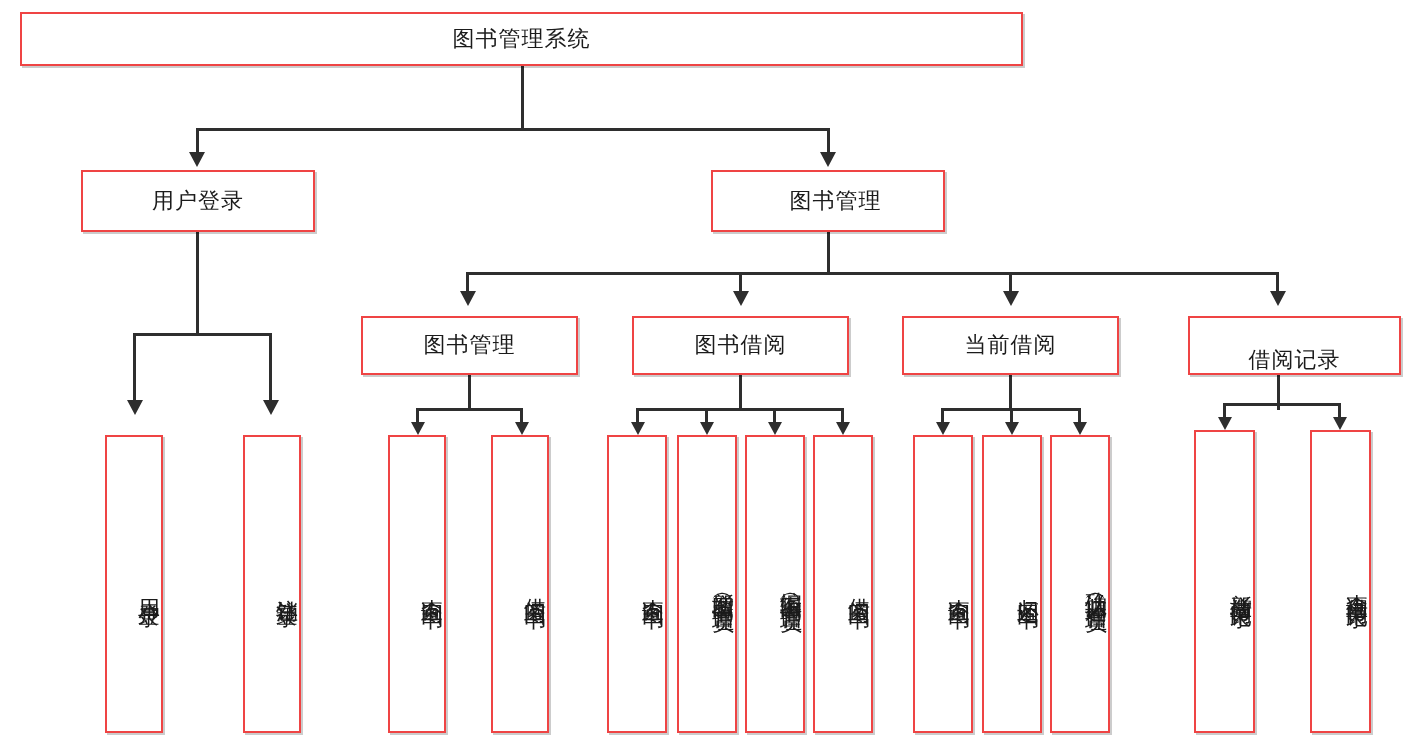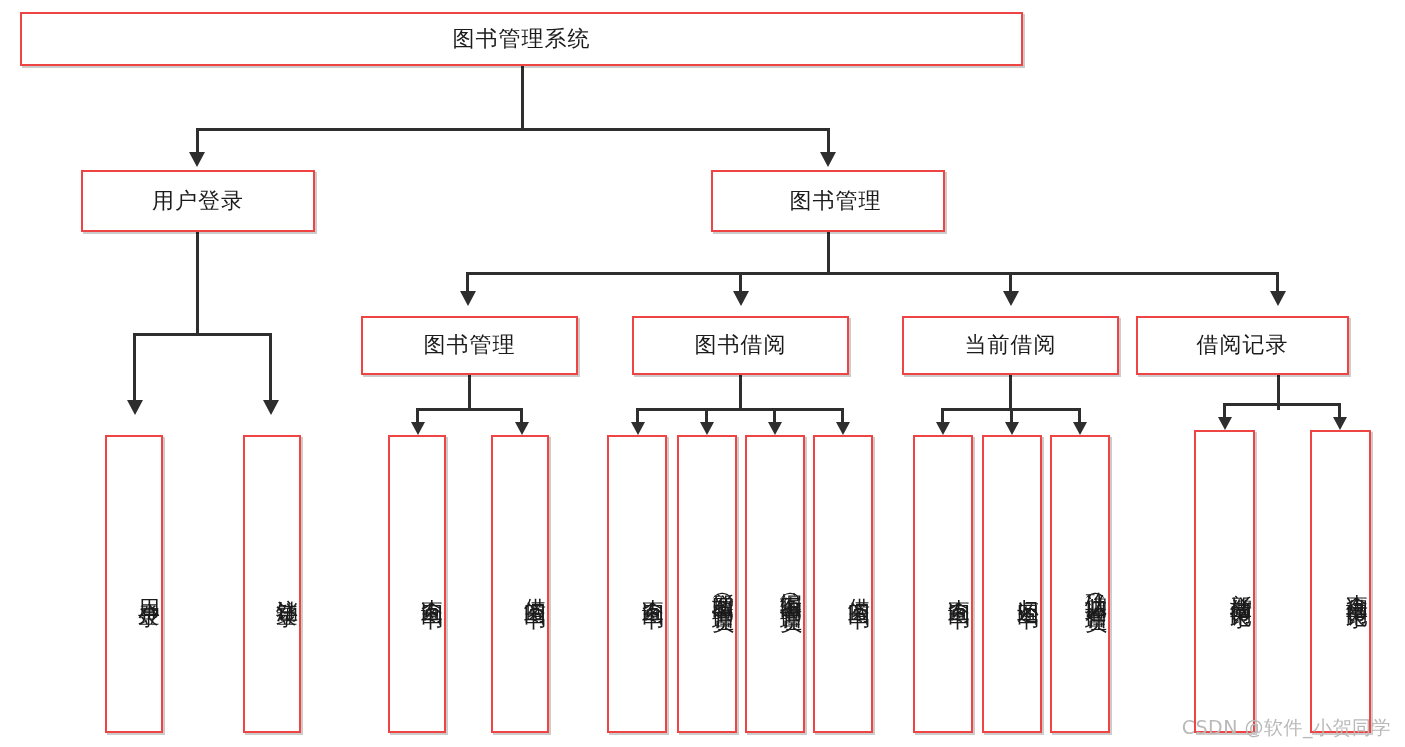--- a/index.html
+++ b/index.html
@@ -130,21 +130,21 @@
 
   <div class="node h" style="left:361px; top:316px; width:217px; height:59px;">
     <span>图书管理</span>
   </div>
   <div class="node h" style="left:632px; top:316px; width:217px; height:59px;">
     <span>图书借阅</span>
   </div>
   <div class="node h" style="left:902px; top:316px; width:217px; height:59px;">
     <span>当前借阅</span>
   </div>
-  <div class="node h" style="left:1136px; top:316px; width:213px; height:59px;">
+  <div class="node h" style="left:1188px; top:316px; width:213px; height:59px;align-items:flex-end;">
     <span>借阅记录</span>
   </div>
 
   <div class="edge v" style="left:468px; top:375px; width:3px; height:35px;"></div>
   <div class="edge h" style="left:416px; top:408px; width:107px; height:3px;"></div>
   <div class="edge v" style="left:416px; top:408px; width:3px; height:16px;"></div>
   <div class="arrow small" style="left:411px; top:422px;"></div>
   <div class="edge v" style="left:520px; top:408px; width:3px; height:16px;"></div>
   <div class="arrow small" style="left:515px; top:422px;"></div>
 
@@ -212,15 +212,14 @@
     <span class="vtext">确认归还（管理员）</span>
   </div>
 
   <div class="node v" style="left:1194px; top:430px; width:61px; height:303px;">
     <span class="vtext">新增借阅记录</span>
   </div>
   <div class="node v" style="left:1310px; top:430px; width:61px; height:303px;">
     <span class="vtext">查询借阅记录</span>
   </div>
 
-  <div id="watermark">CSDN @软件_小贺同学</div>
 
 </div>
 
 </body></html>

